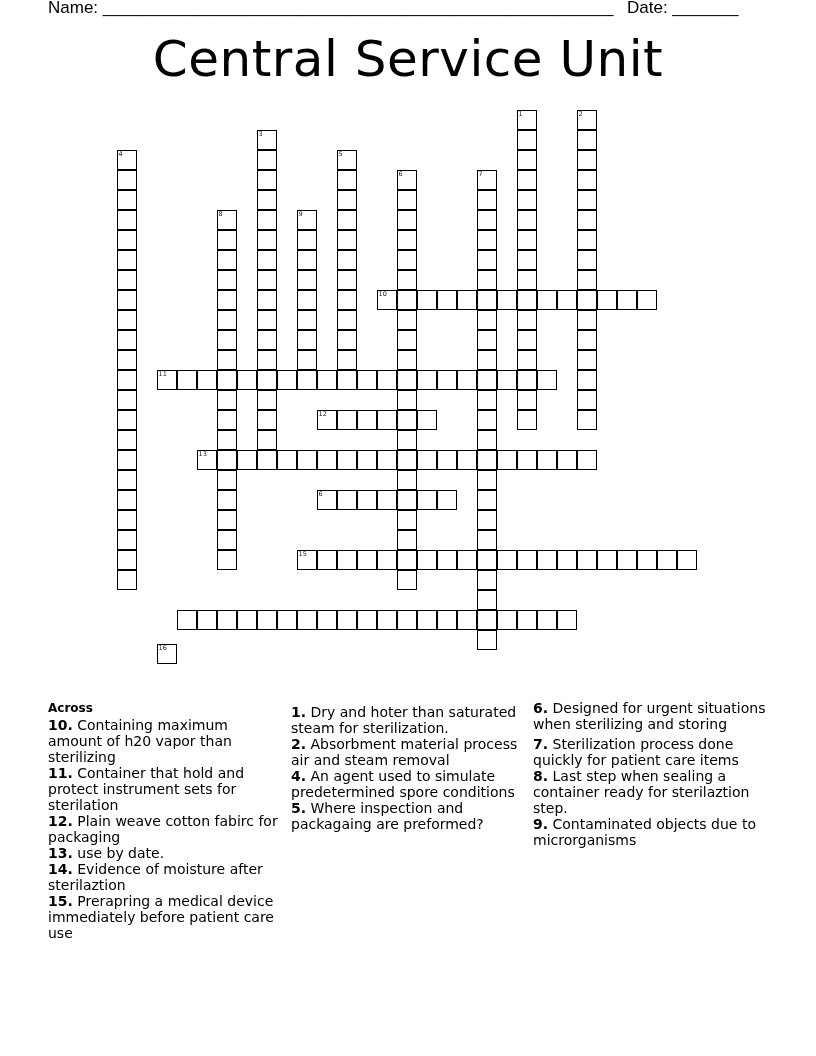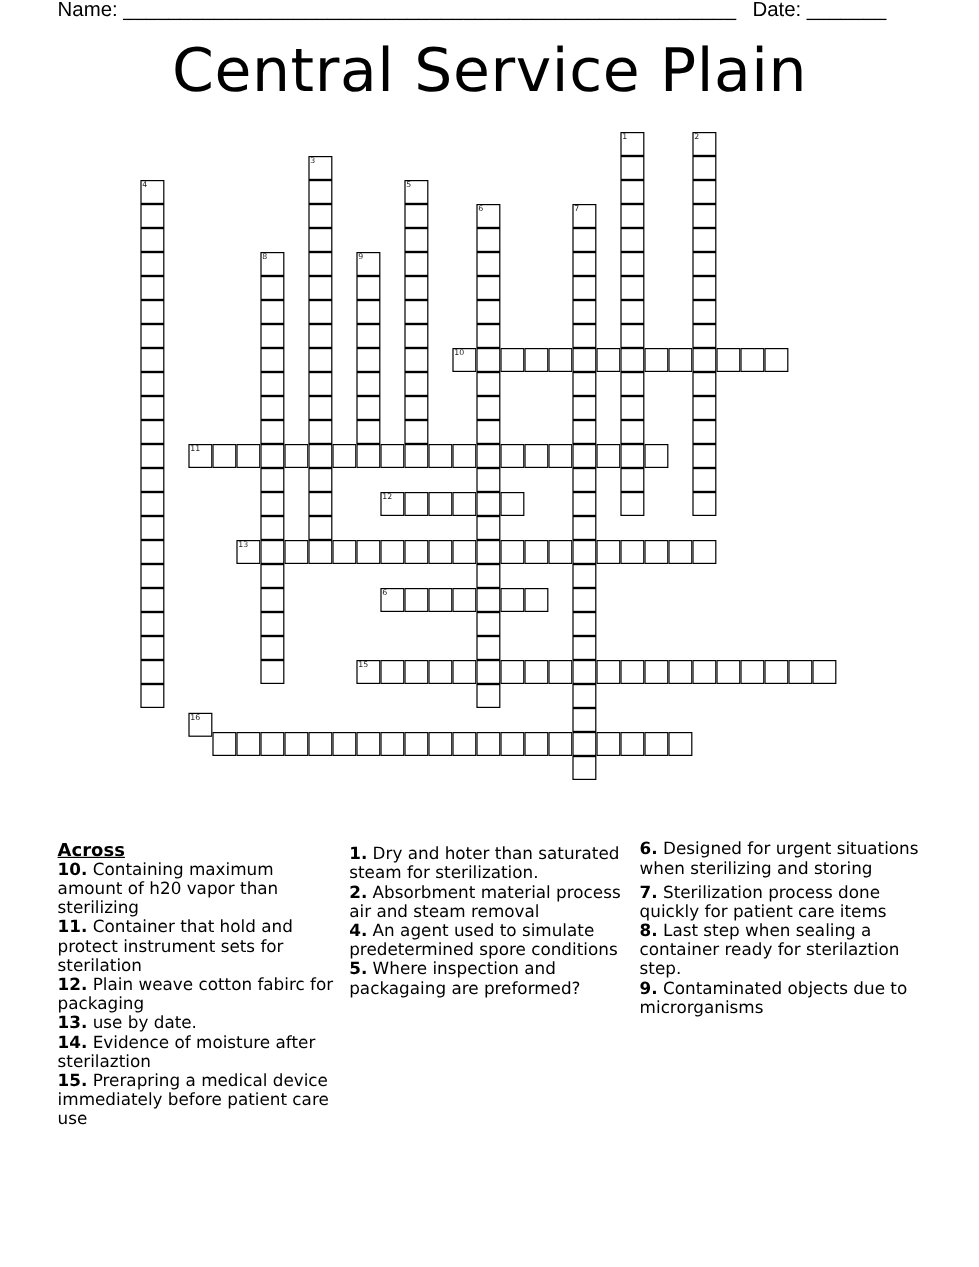--- a/index.html
+++ b/index.html
@@ -11,32 +11,32 @@
              font-family: "DejaVu Sans", sans-serif; font-size: 50px; font-weight: normal; letter-spacing: 0.5px; }
     #grid { position: absolute; left: 0; top: 0; width: 816px; height: 680px; }
     .cell { position: absolute; width: 20px; height: 20px; box-sizing: border-box;
             border: 1px solid #000; background: #fff; margin-left: -0.5px; margin-top: -0.5px; }
     .cell .num { position: absolute; top: 0px; left: 1px; font-family: "DejaVu Sans", sans-serif;
                  font-size: 6.5px; line-height: 7px; color: #222; }
     .clues { position: absolute; top: 700px; font-family: "DejaVu Sans", sans-serif; font-size: 14px; line-height: 16px; }
     .col1 { left: 48px; width: 235px; }
     .col2 { left: 291px; width: 240px; }
     .col3 { left: 533px; width: 240px; }
-    .section-heading { font-weight: bold; text-decoration: underline; margin: 0 0 1px 0; font-size: 15px; }
+    .section-heading { font-weight: bold; margin: 0 0 1px 0; font-size: 12px; }
     .clue { margin: 0; }
     .clue .cnum { font-weight: bold; }
     .gap { margin-top: 4px; }
   </style>
 </head>
 <body>
 
 <div class="header-line name-line">Name: ______________________________________________________</div>
 <div class="header-line date-line">Date: _______</div>
 
-<div class="title">Central Service Plain</div>
+<div class="title">Central Service Unit</div>
 
 <div id="grid">
     <div class="cell" style="left: 517px; top: 110px;">
       <span class="num">1</span>
     </div>
     <div class="cell" style="left: 517px; top: 130px;"></div>
     <div class="cell" style="left: 517px; top: 150px;"></div>
     <div class="cell" style="left: 517px; top: 170px;"></div>
     <div class="cell" style="left: 517px; top: 190px;"></div>
     <div class="cell" style="left: 517px; top: 210px;"></div>
@@ -278,21 +278,21 @@
     <div class="cell" style="left: 497px; top: 550px;"></div>
     <div class="cell" style="left: 517px; top: 550px;"></div>
     <div class="cell" style="left: 537px; top: 550px;"></div>
     <div class="cell" style="left: 557px; top: 550px;"></div>
     <div class="cell" style="left: 577px; top: 550px;"></div>
     <div class="cell" style="left: 597px; top: 550px;"></div>
     <div class="cell" style="left: 617px; top: 550px;"></div>
     <div class="cell" style="left: 637px; top: 550px;"></div>
     <div class="cell" style="left: 657px; top: 550px;"></div>
     <div class="cell" style="left: 677px; top: 550px;"></div>
-    <div class="cell" style="left: 157px; top: 594px;">
+    <div class="cell" style="left: 157px; top: 644px;">
       <span class="num">16</span>
     </div>
     <div class="cell" style="left: 177px; top: 610px;"></div>
     <div class="cell" style="left: 197px; top: 610px;"></div>
     <div class="cell" style="left: 217px; top: 610px;"></div>
     <div class="cell" style="left: 237px; top: 610px;"></div>
     <div class="cell" style="left: 257px; top: 610px;"></div>
     <div class="cell" style="left: 277px; top: 610px;"></div>
     <div class="cell" style="left: 297px; top: 610px;"></div>
     <div class="cell" style="left: 317px; top: 610px;"></div>

